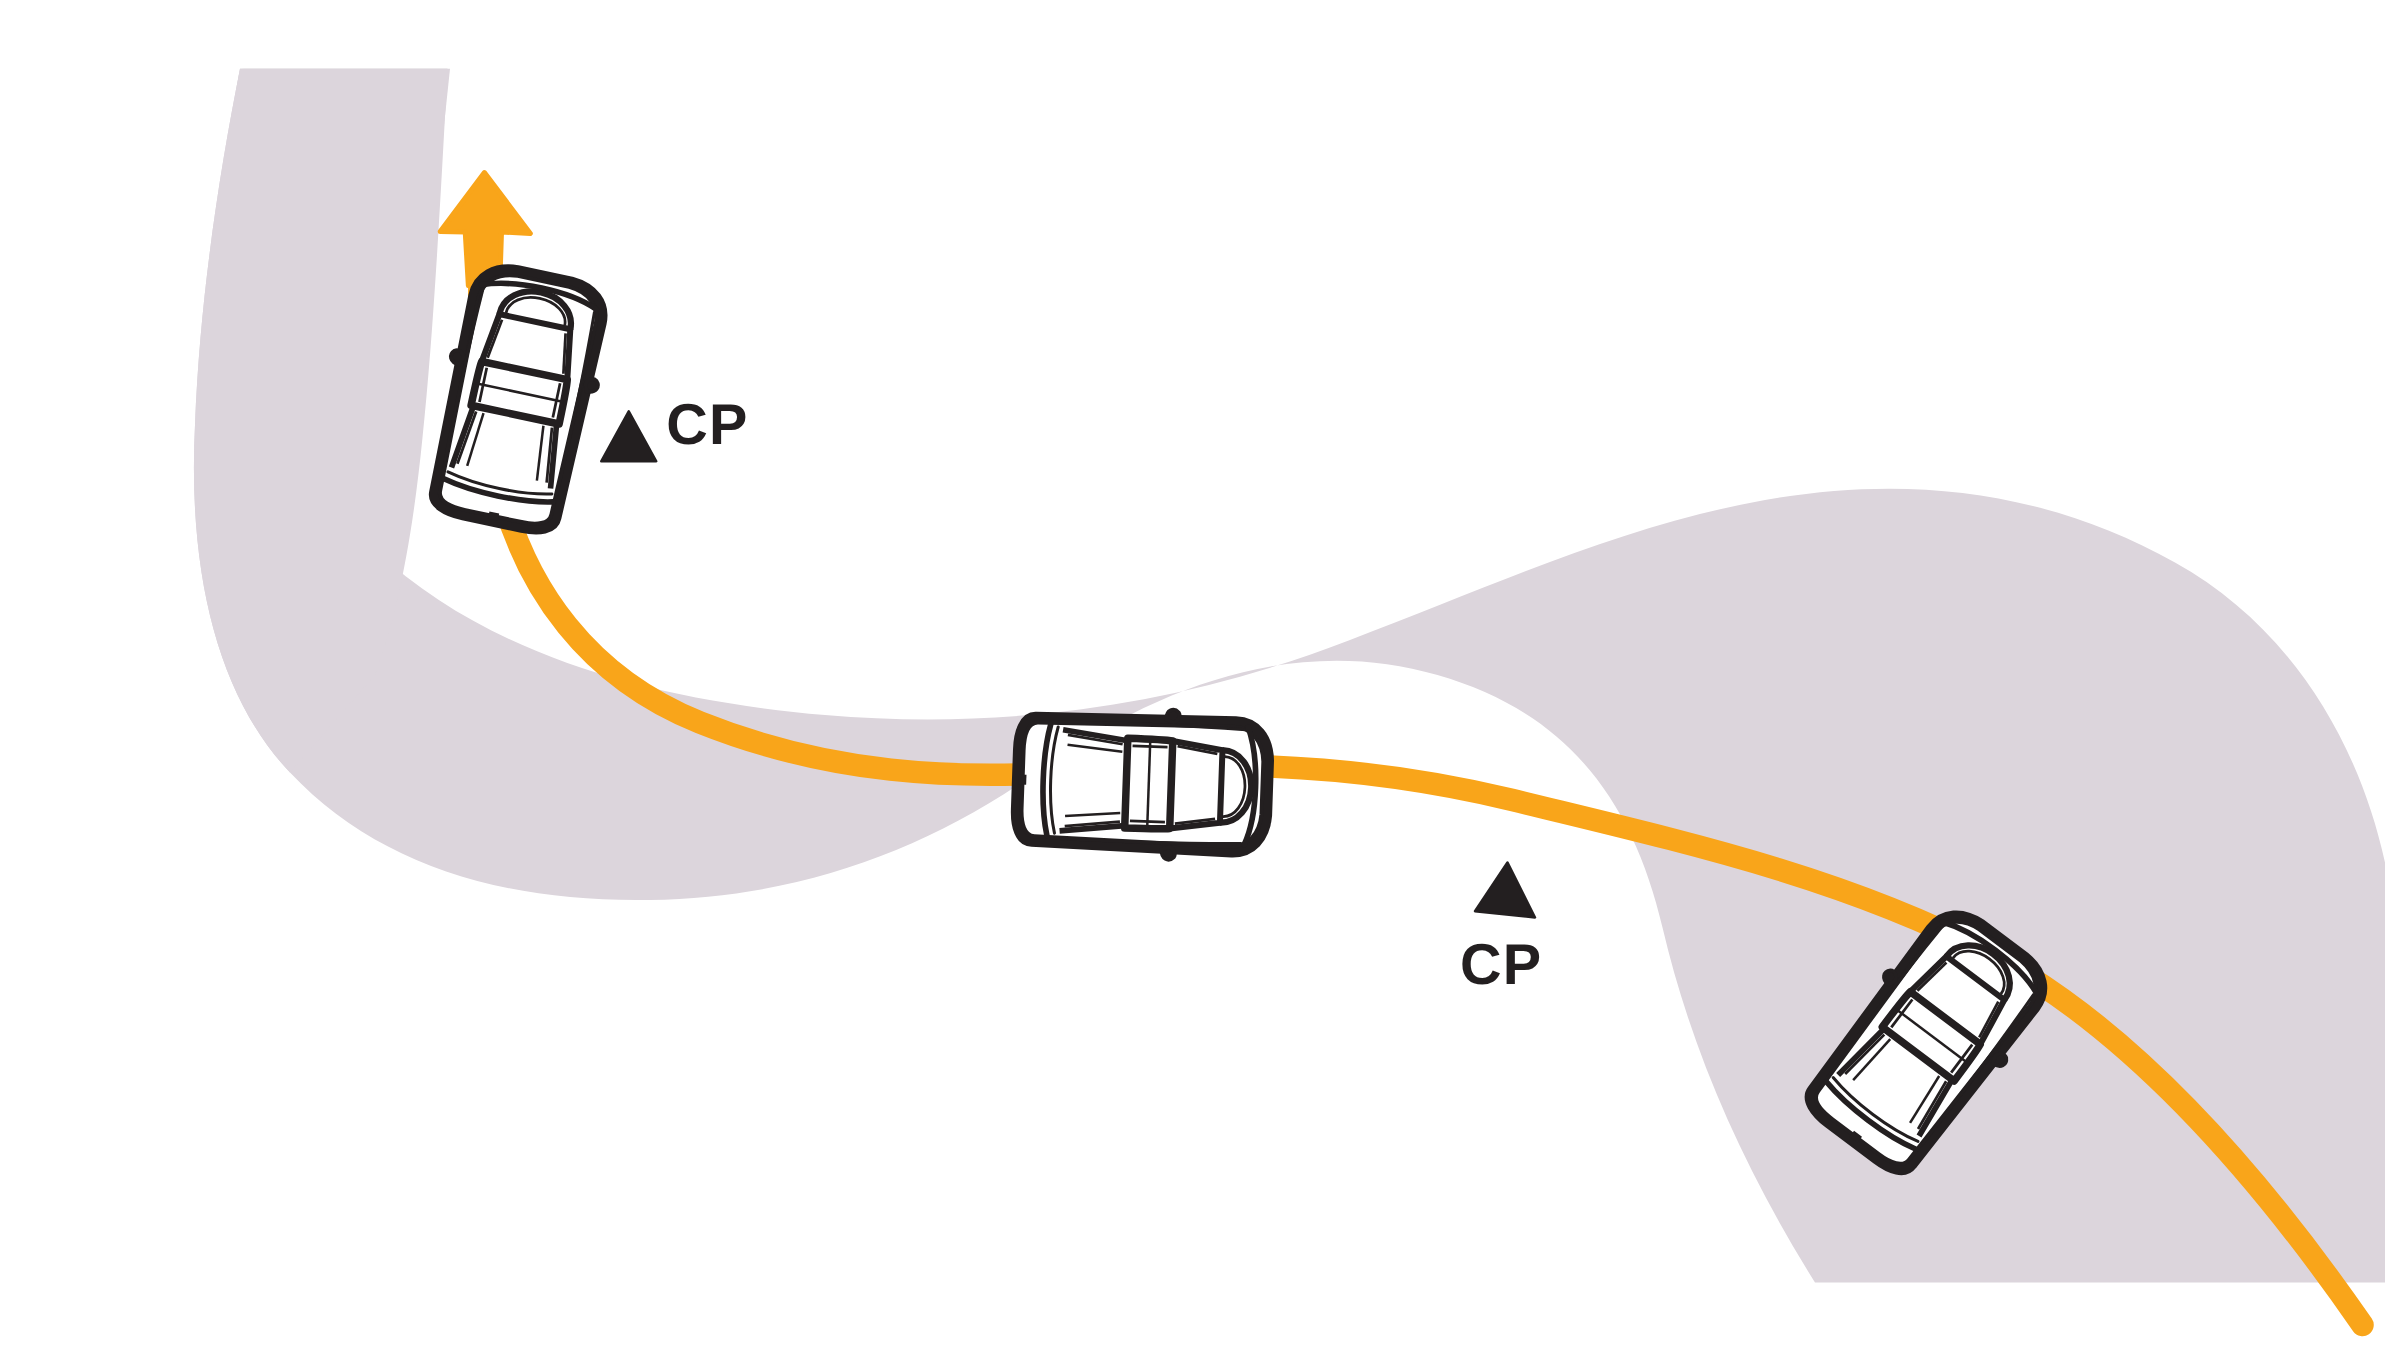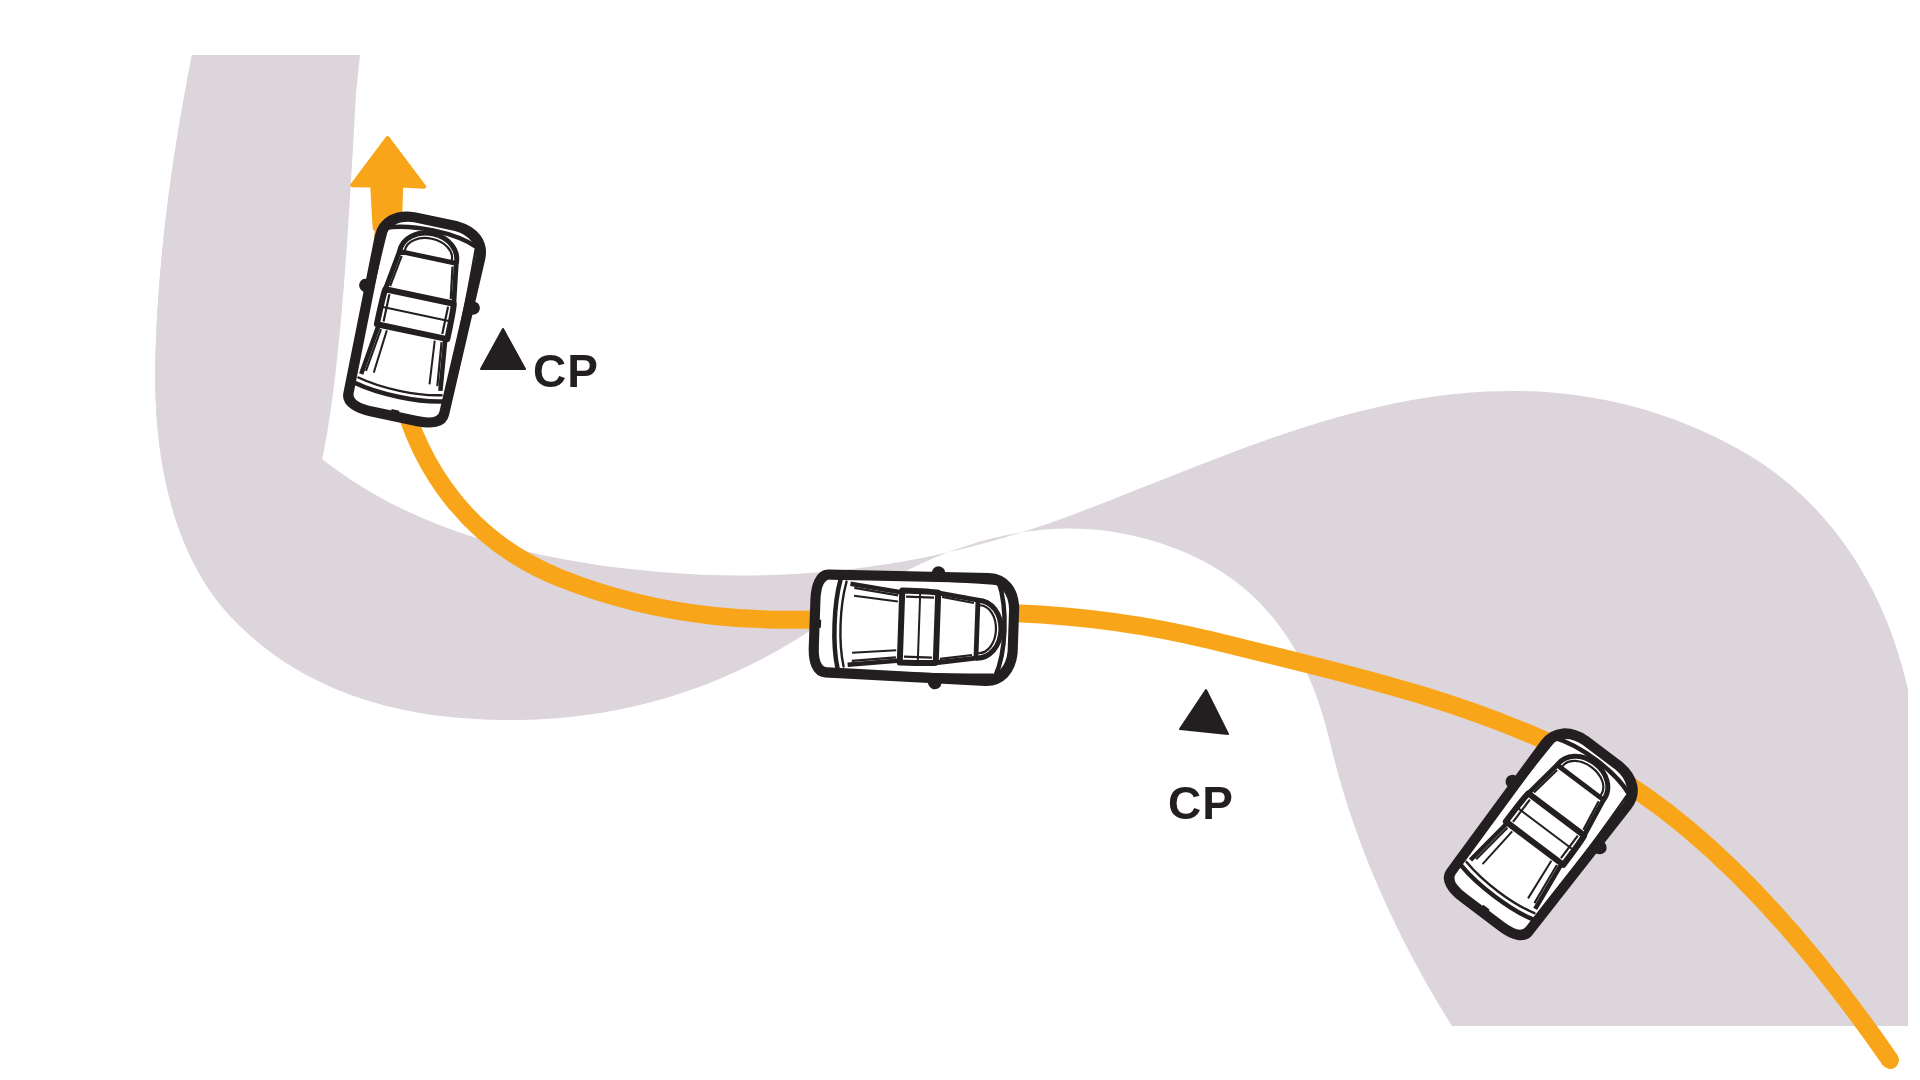--- a/index.html
+++ b/index.html
@@ -30,21 +30,20 @@
   .cp-label {
     position: absolute;
     font-family: "Liberation Sans", sans-serif;
     font-weight: bold;
     font-size: 46px;
     letter-spacing: 1px;
     color: #231f20;
     line-height: 1;
     white-space: nowrap;
     user-select: none;
-    margin-top: 32px;
   }
   #cp-label-1 { left: 533px; top: 316px; }
   #cp-label-2 { left: 1168px; top: 748px; }
 </style>
 </head>
 <body>
 
 <div id="stage">
 
   <svg id="scene" viewBox="0 0 1920 1080" xmlns="http://www.w3.org/2000/svg">

